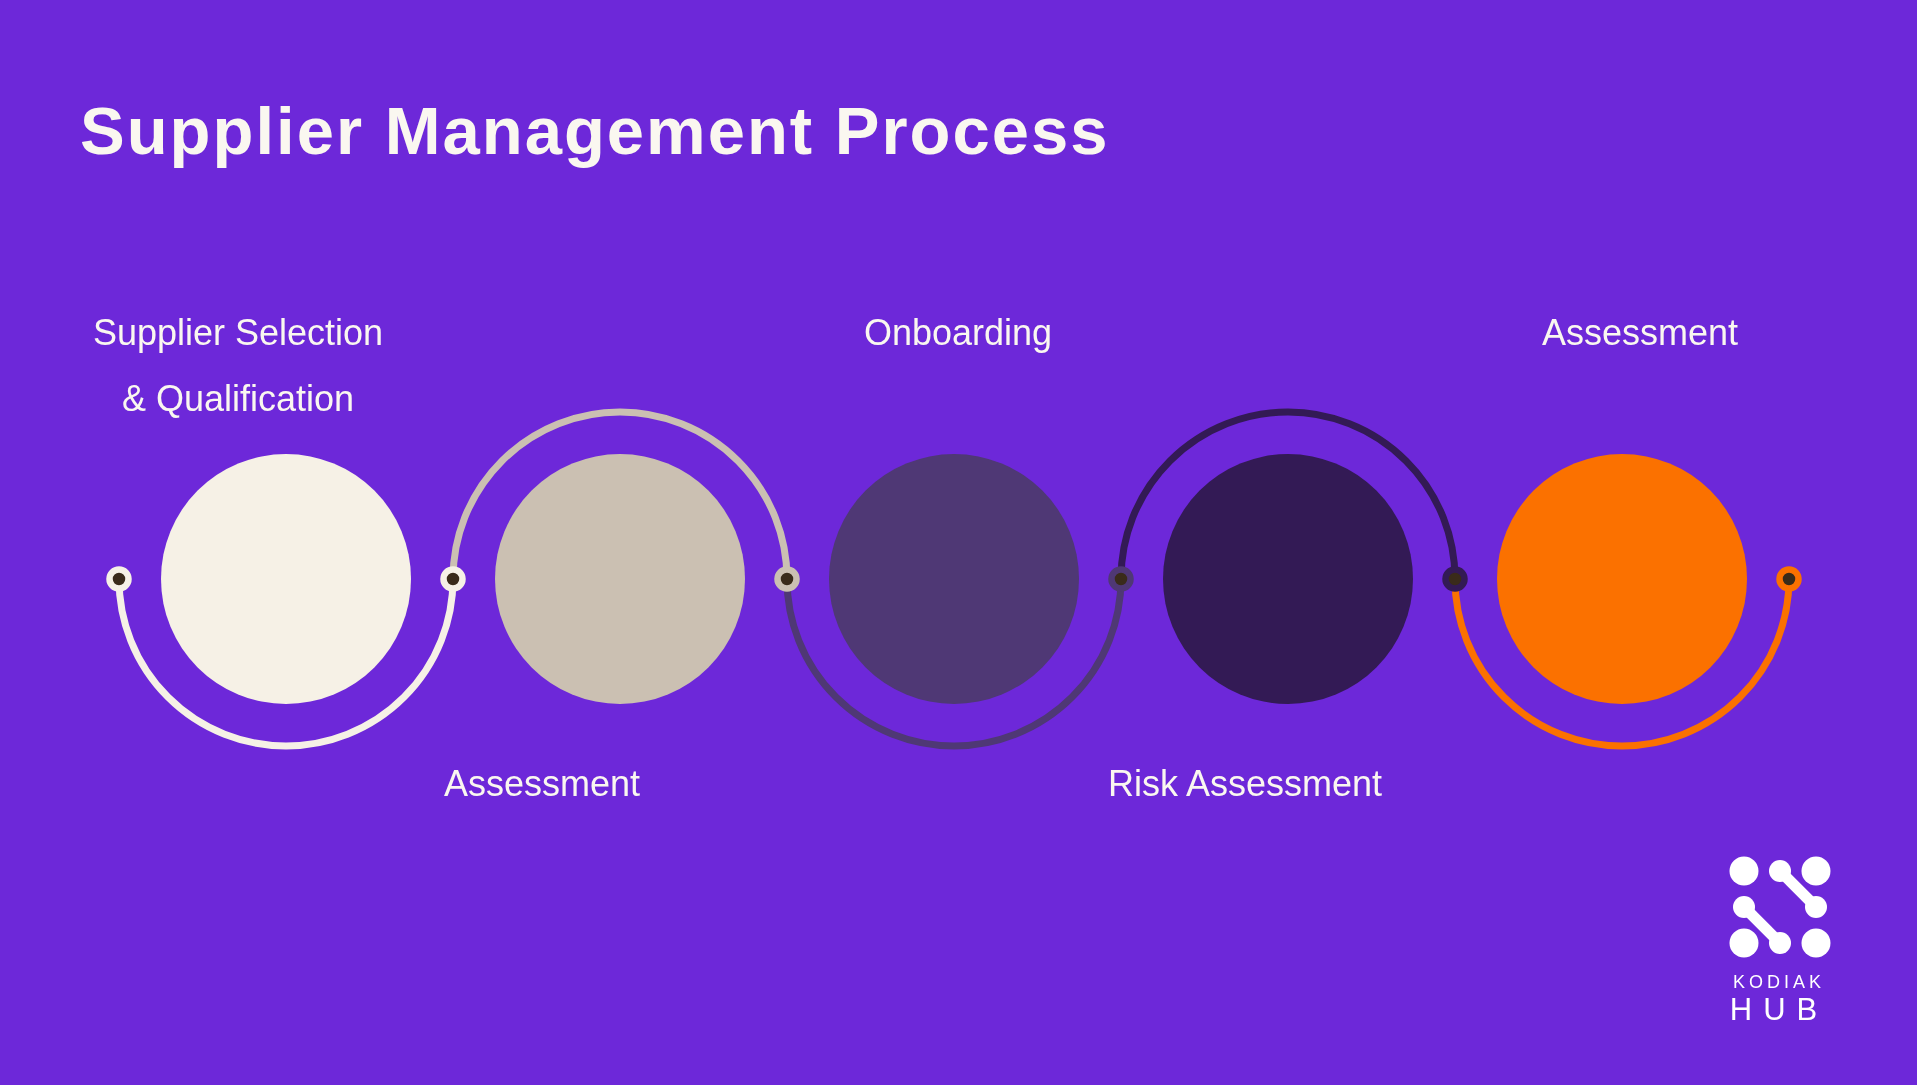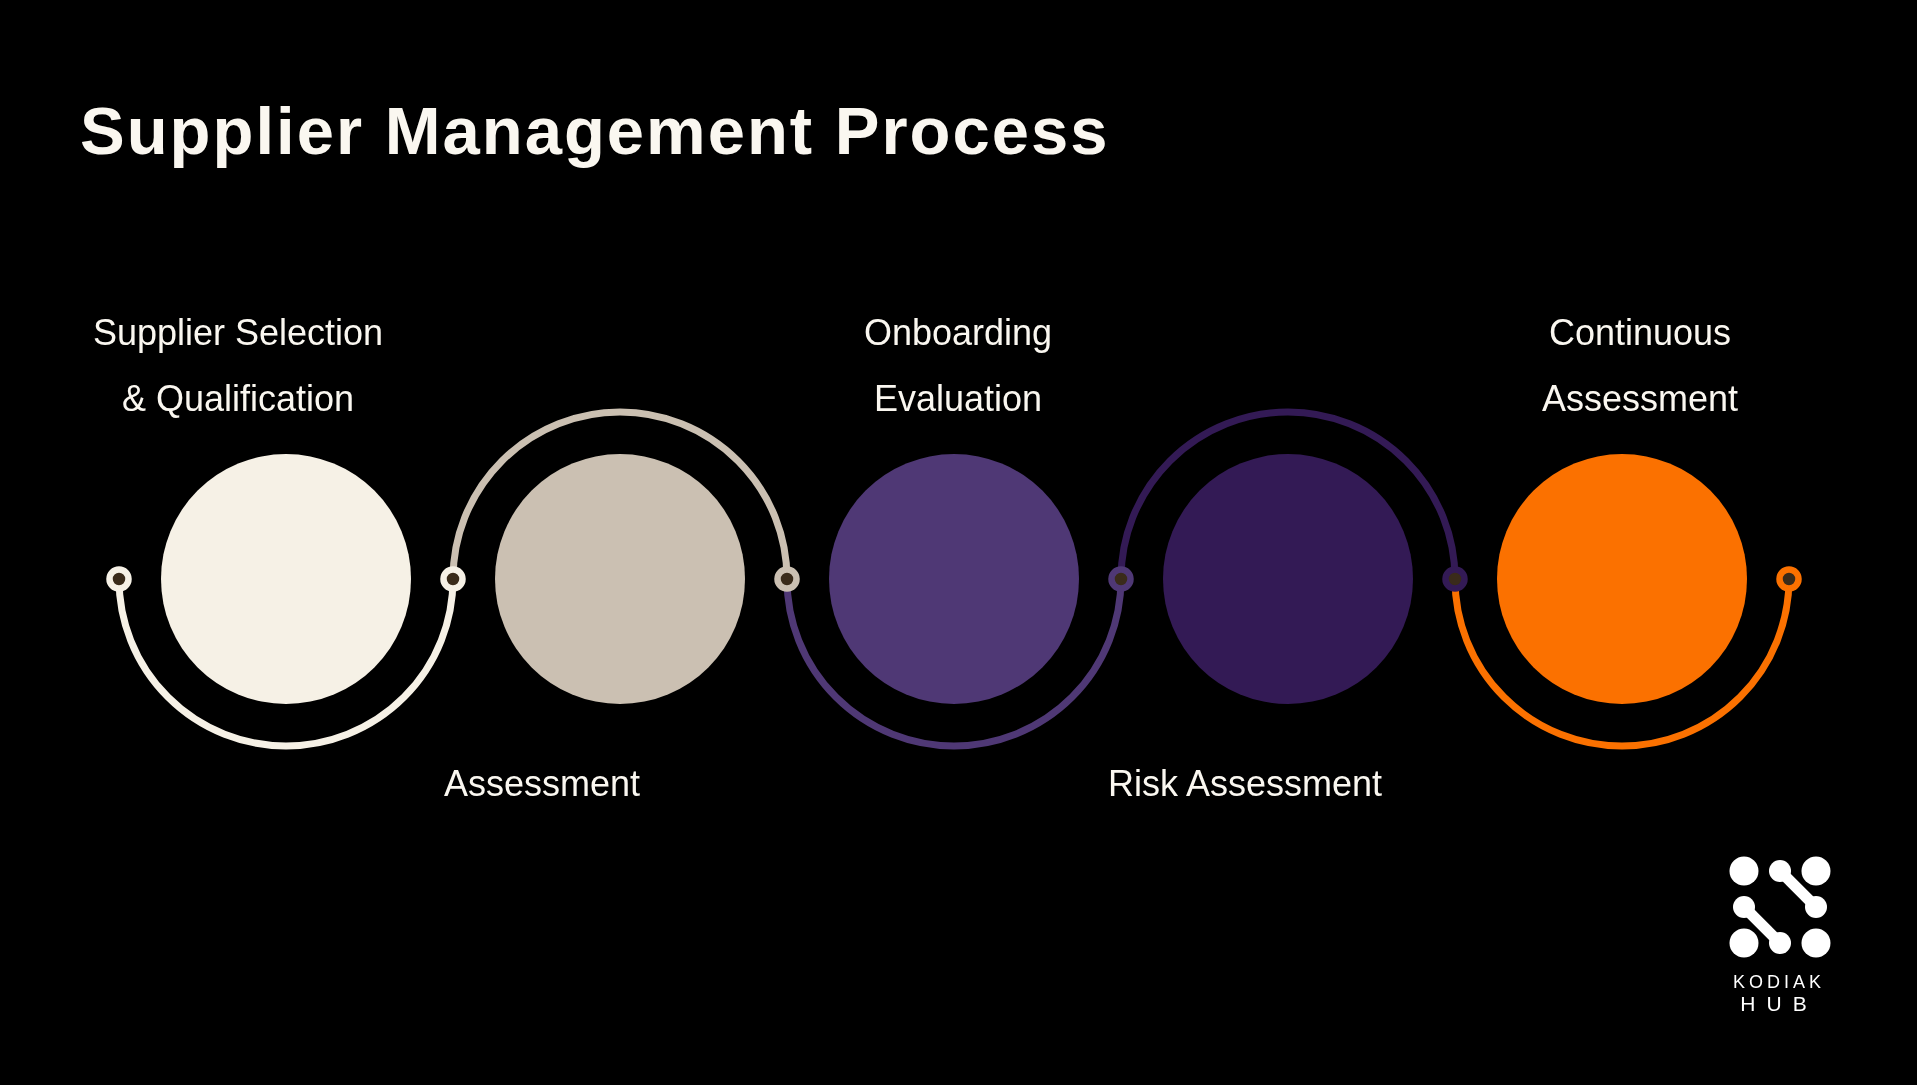--- a/index.html
+++ b/index.html
@@ -1,19 +1,19 @@
 <!DOCTYPE html>
 <html><head>
 <meta charset="utf-8">
 <style>
   html,body{margin:0;padding:0;background:#3A2B1A;}
   .canvas{
     position:relative;
     width:1917px;height:1085px;
-    background:#000000;
+    background:#6d28d9;
     overflow:hidden;
     font-family:"Liberation Sans",sans-serif;
   }
   .scene{position:absolute;left:0;top:0;width:1917px;height:1085px;display:block;}
   .title{
     position:absolute;left:80px;top:92px;margin:0;
     font-size:67px;font-weight:700;letter-spacing:2px;
     color:#FAF7F0;white-space:nowrap;
   }
   .arc{fill:none;stroke-width:7;}
@@ -24,21 +24,21 @@
     line-height:66px;color:#FAF7F0;white-space:nowrap;
   }
   .step-label span{display:block;}
   .step-label.above{top:300px;}
   .step-label.below{top:751px;}
   .logo-word{
     position:absolute;left:1779px;transform:translateX(-50%);
     color:#FFFFFF;white-space:nowrap;
   }
   .logo-word.kodiak{top:972px;font-size:18px;letter-spacing:4px;font-weight:400;}
-  .logo-word.hub{top:992px;font-size:21px;letter-spacing:11px;font-weight:400;}
+  .logo-word.hub{top:992px;font-size:31px;letter-spacing:11px;font-weight:400;}
 </style>
 </head>
 <body>
 
 <div class="canvas">
 
   <h1 class="title">Supplier Management Process</h1>
 
   <svg class="scene" viewBox="0 0 1917 1085" xmlns="http://www.w3.org/2000/svg">
 
@@ -77,26 +77,24 @@
 
   <div class="step-label above" style="left:238px">
     <span>Supplier Selection</span>
     <span>&amp; Qualification</span>
   </div>
   <div class="step-label below" style="left:542px">
     <span>Assessment</span>
   </div>
   <div class="step-label above" style="left:958px">
     <span>Onboarding</span>
-    <span>Evaluation</span>
   </div>
   <div class="step-label below" style="left:1245px">
     <span>Risk Assessment</span>
   </div>
   <div class="step-label above" style="left:1640px">
-    <span>Continuous</span>
     <span>Assessment</span>
   </div>
 
   <div class="logo-word kodiak">KODIAK</div>
   <div class="logo-word hub">HUB</div>
 
 </div>
 
 </body></html>

